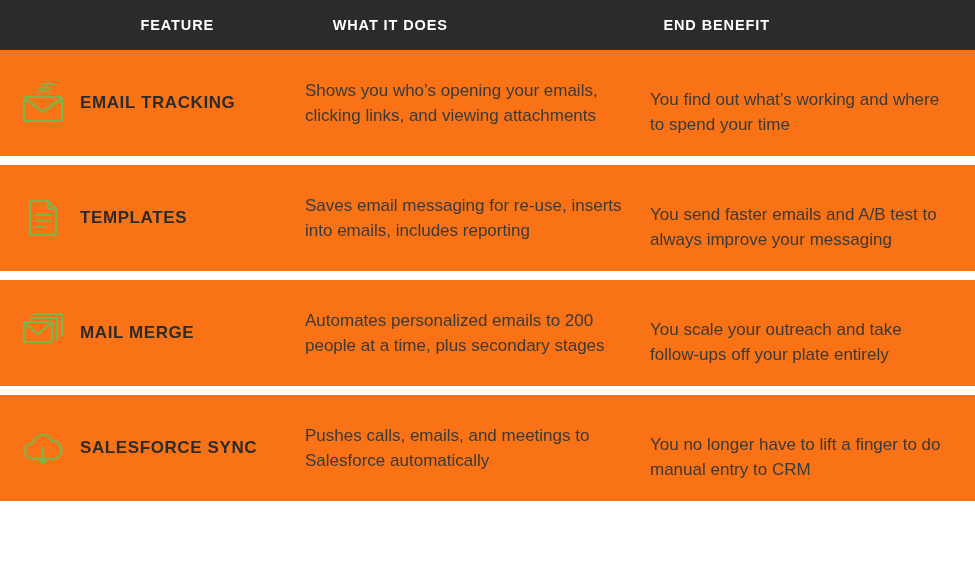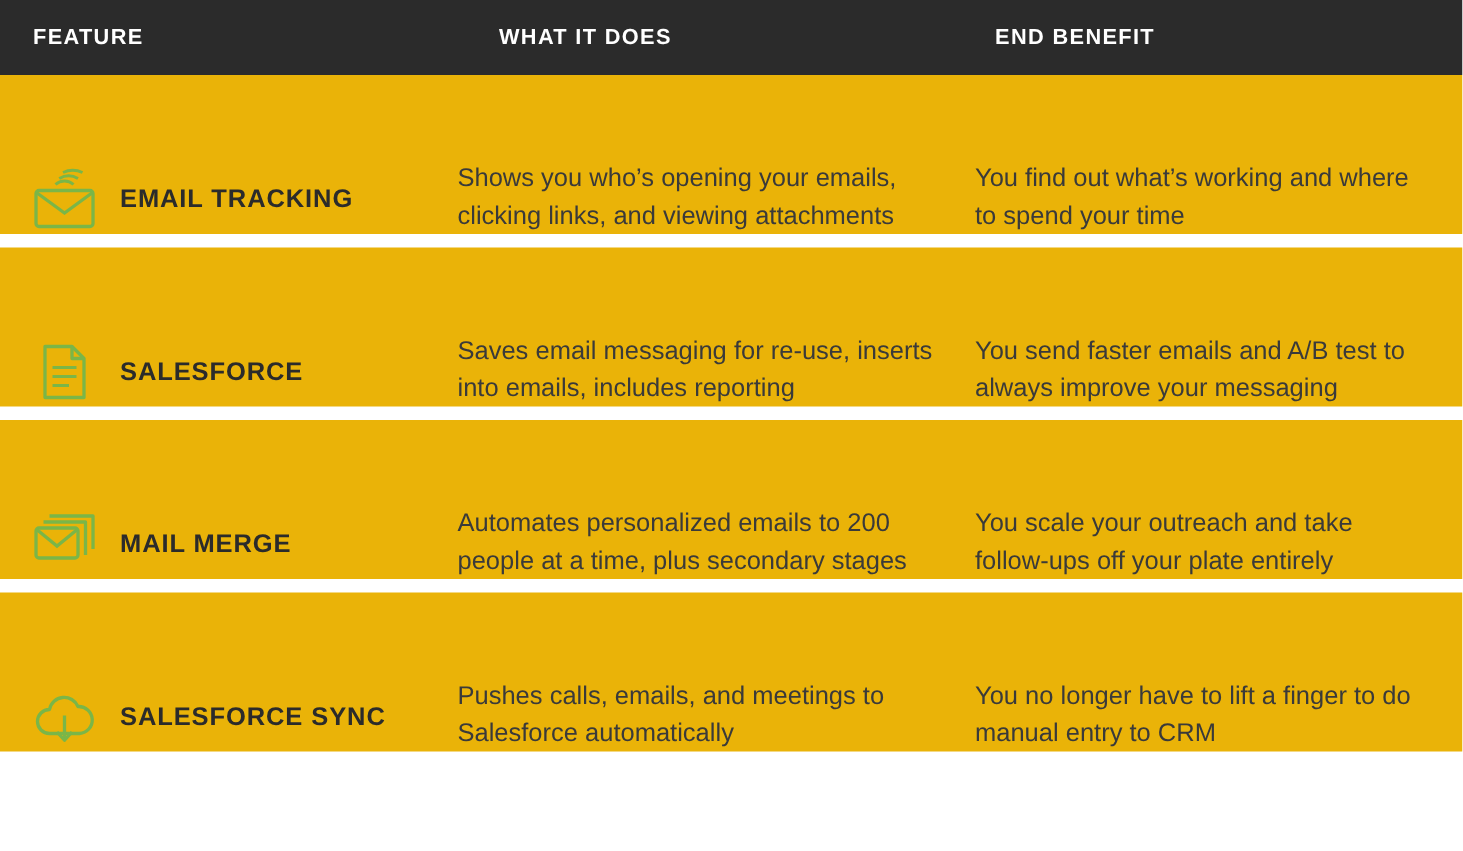--- a/index.html
+++ b/index.html
@@ -28,36 +28,36 @@
     display: flex;
     align-items: center;
     position: relative;
   }
   .hdr-cell {
     color: #ffffff;
     font-size: 14.5px;
     font-weight: bold;
     letter-spacing: 0.9px;
   }
-  .col1 { width: 346px; padding-left: 22px; box-sizing: border-box; }
+  .col1 { width: 346px; padding-left: 22px; box-sizing: border-box; text-align: center; }
   .col2 { width: 345px; box-sizing: border-box; }
   .col3 { width: 325px; box-sizing: border-box; }
 
   
   .rows {
     flex: 1 1 auto;
     display: flex;
     flex-direction: column;
   }
   .row {
-    background: #eab308;
+    background: #f97316;
     height: 106px;
     flex: 0 0 106px;
     display: flex;
-    align-items: flex-end;
+    align-items: center;
     margin-bottom: 9px;
   }
   .row:last-child { margin-bottom: 0; }
 
   .cell-feature {
     width: 305px;
     box-sizing: border-box;
     padding-left: 20px;
     display: flex;
     align-items: center;
@@ -123,21 +123,21 @@
       <div class="cell-feature">
         <span class="icon">
           <svg width="46" height="46" viewBox="0 0 46 46">
             <path d="M10 6 H28 L36 14 V40 H10 Z" fill="none" stroke="#7ab648" stroke-width="2.2" stroke-linejoin="round"></path>
             <path d="M28 6 V14 H36" fill="none" stroke="#7ab648" stroke-width="2.2" stroke-linejoin="round"></path>
             <line x1="15" y1="20" x2="31" y2="20" stroke="#7ab648" stroke-width="2"></line>
             <line x1="15" y1="26" x2="31" y2="26" stroke="#7ab648" stroke-width="2"></line>
             <line x1="15" y1="32" x2="26" y2="32" stroke="#7ab648" stroke-width="2"></line>
           </svg>
         </span>
-        <span class="feature-name">SALESFORCE</span>
+        <span class="feature-name">TEMPLATES</span>
       </div>
       <div class="cell-text cell-does">Saves email messaging for re-use, inserts into emails, includes reporting</div>
       <div class="cell-text cell-benefit">You send faster emails and A/B test to always improve your messaging</div>
     </div>
 
     <div class="row">
       <div class="cell-feature">
         <span class="icon">
           <svg width="46" height="46" viewBox="0 0 46 46">
             <rect x="4" y="12" width="28" height="20" rx="2" fill="none" stroke="#7ab648" stroke-width="2.2"></rect>

